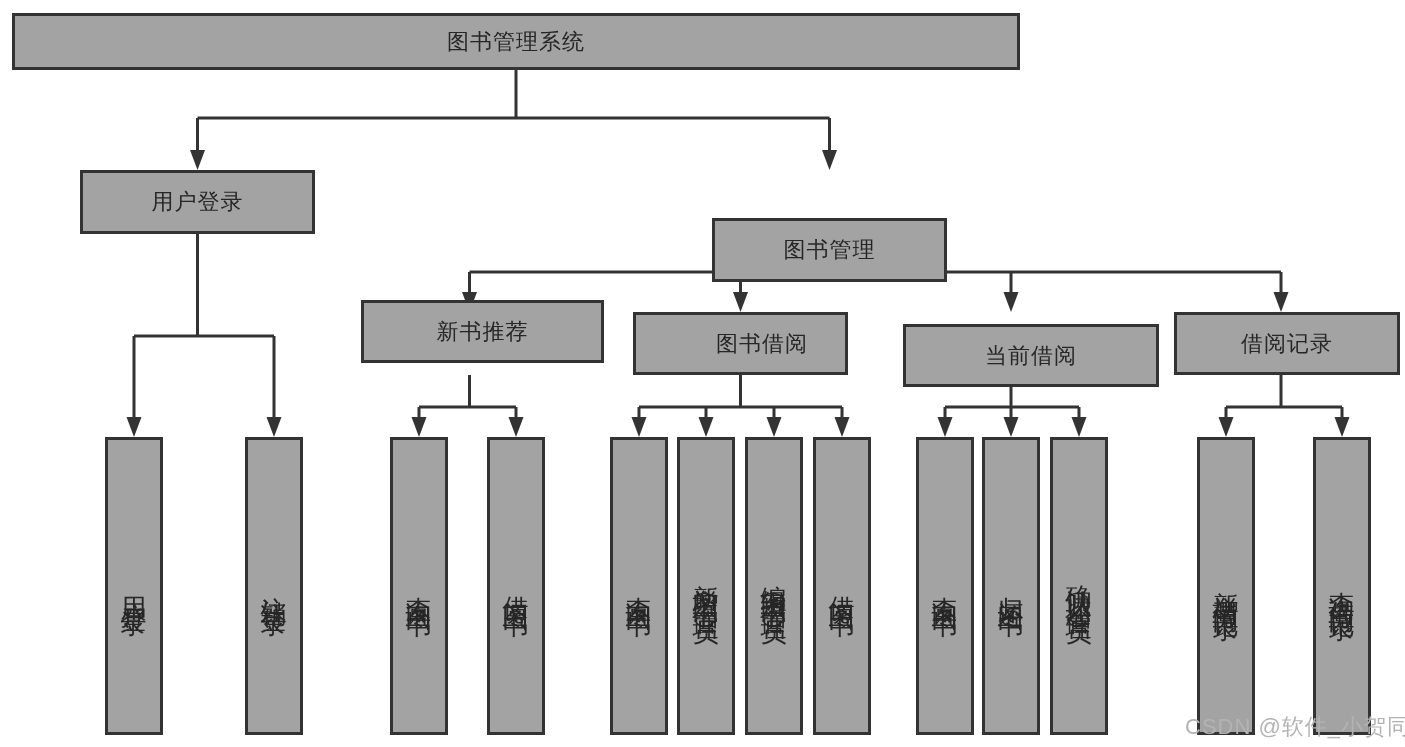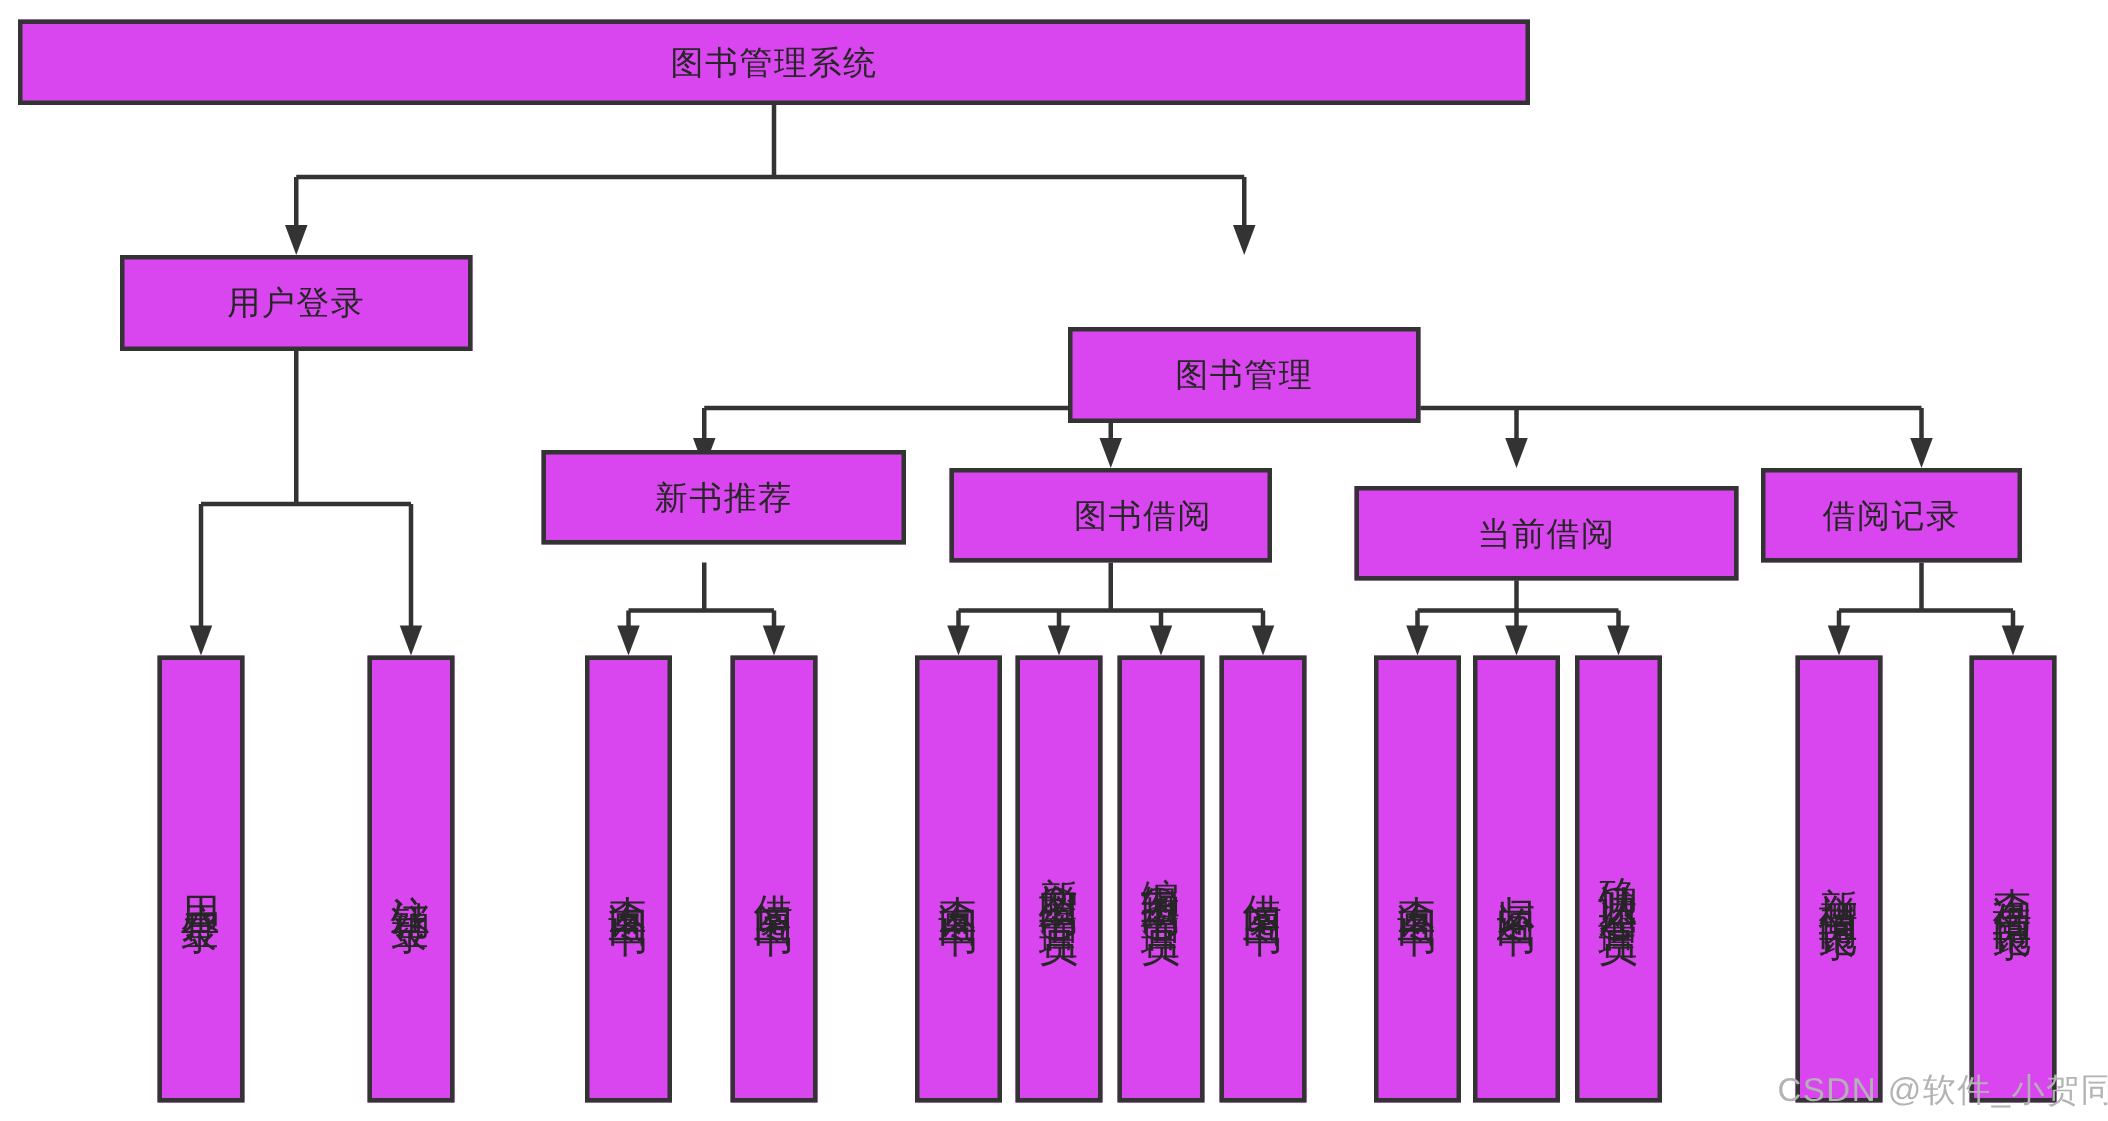--- a/index.html
+++ b/index.html
@@ -19,21 +19,21 @@
     position: absolute;
     left: 0;
     top: 0;
     width: 1405px;
     height: 747px;
   }
   .node {
     position: absolute;
     box-sizing: border-box;
     border: 3px solid #333333;
-    background: #d946ef;
+    background: #a3a3a3;
     display: flex;
     align-items: center;
     justify-content: center;
     color: #262626;
     font-size: 22px;
     letter-spacing: 1px;
     text-align: center;
     white-space: nowrap;
   }
   .node-v {
@@ -47,21 +47,21 @@
   }
   
   .n-root   { left: 12px;   top: 13px;  width: 1008px; height: 57px; }
   
   .n-login  { left: 80px;   top: 170px; width: 235px;  height: 64px; }
   .n-mgmt   { left: 712px;  top: 170px; width: 235px;  height: 64px; margin-top: 48px; }
   
   .n-rec    { left: 361px;  top: 300px; width: 243px;  height: 63px; }
   .n-bor    { left: 633px;  top: 312px; width: 215px;  height: 63px; padding-left: 43px; }
   .n-cur    { left: 903px;  top: 324px; width: 256px;  height: 63px; }
-  .n-log    { left: 1174px; top: 312px; width: 174px;  height: 63px; }
+  .n-log    { left: 1174px; top: 312px; width: 226px;  height: 63px; }
   
   .leaf { top: 437px; width: 58px; height: 298px; }
   .l-1a { left: 105px; }
   .l-1b { left: 245px; }
   .l-2a { left: 390px; }
   .l-2b { left: 487px; }
   .l-3a { left: 610px; }
   .l-3b { left: 677px; }
   .l-3c { left: 745px; }
   .l-3d { left: 813px; }

